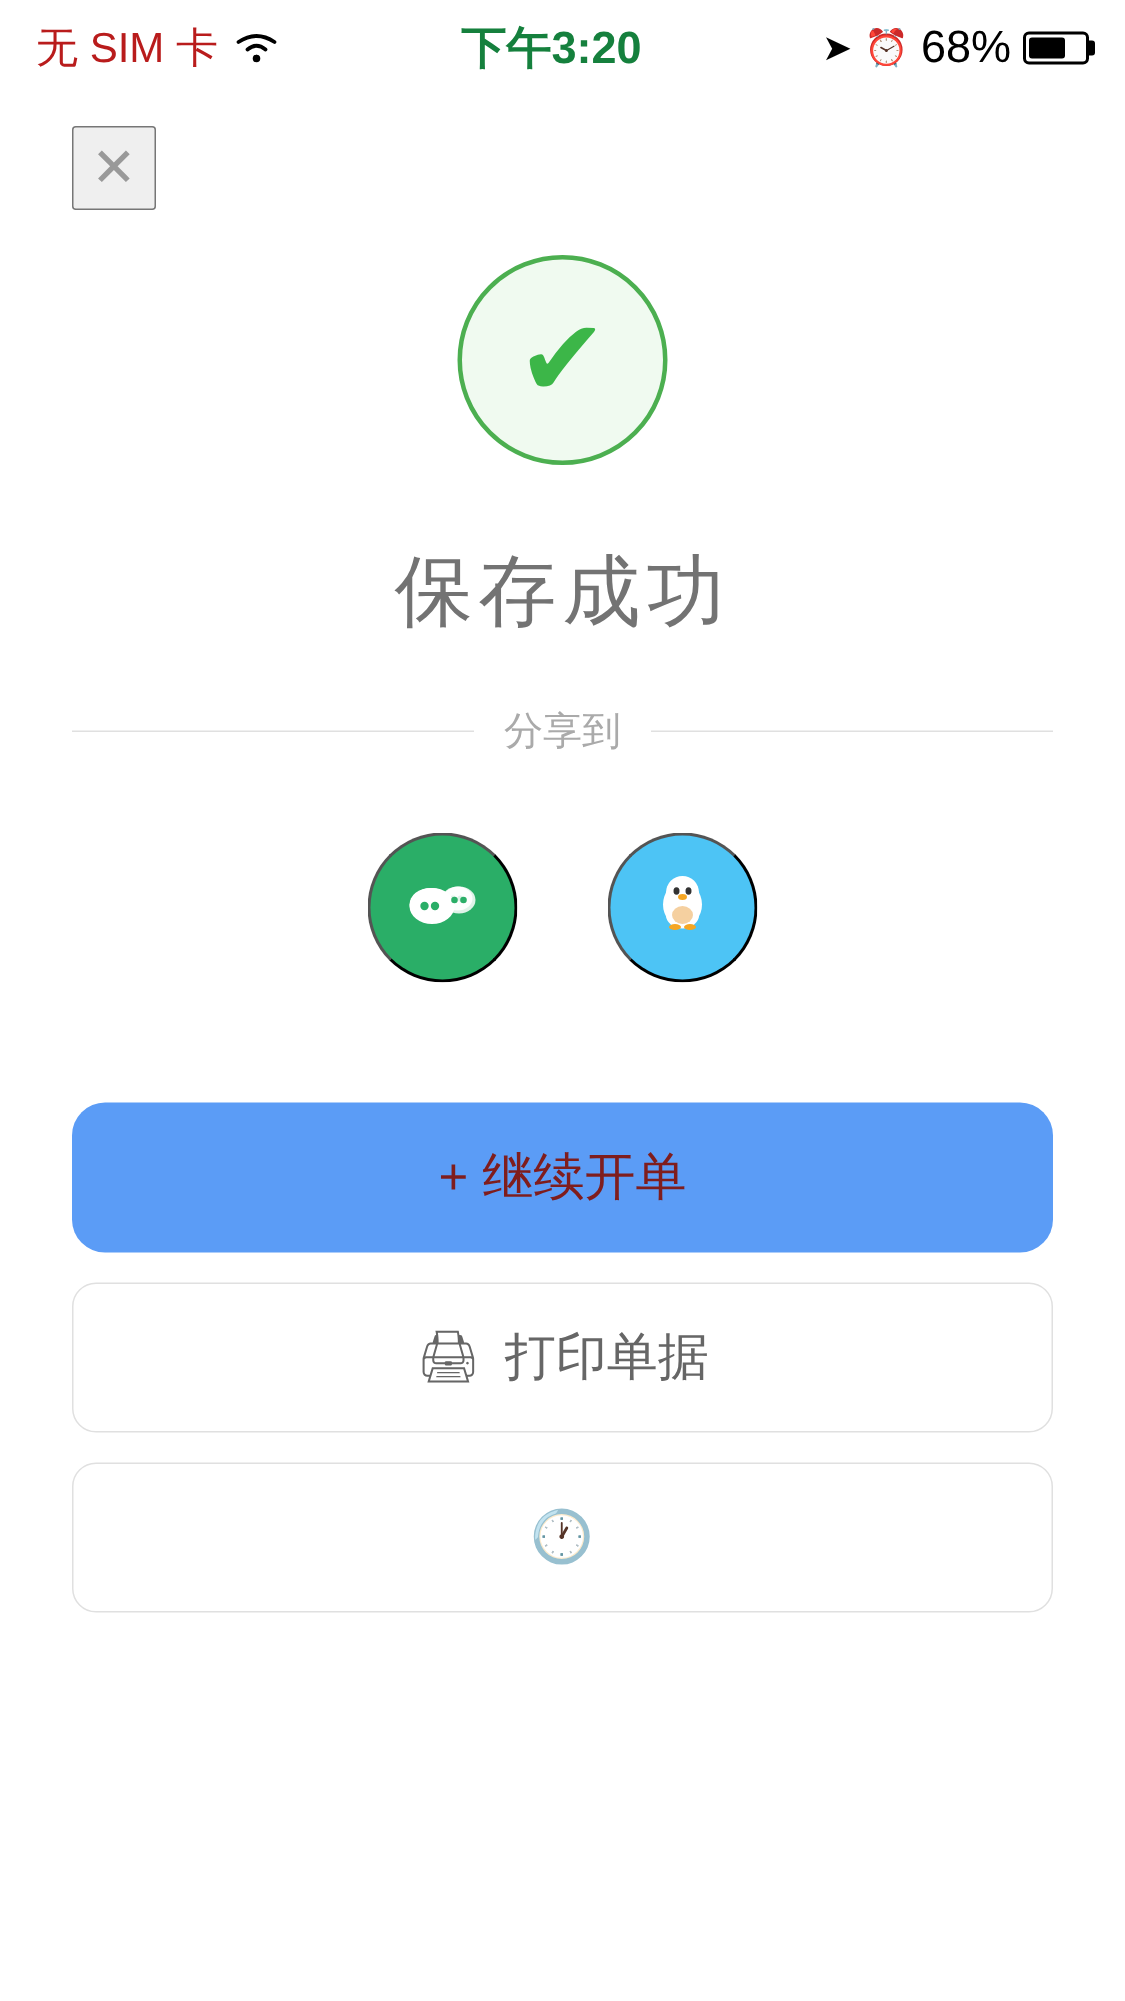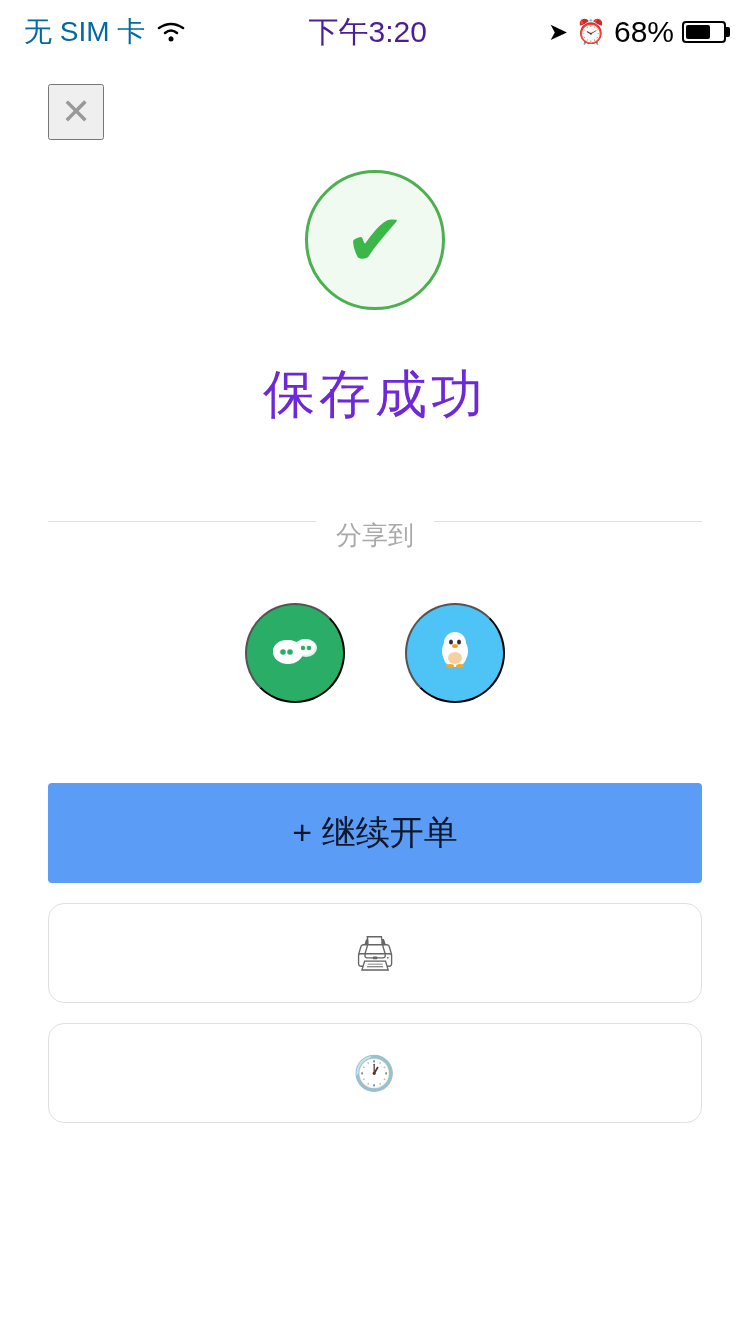--- a/index.html
+++ b/index.html
@@ -27,28 +27,28 @@
       justify-content: space-between;
       padding: 0 24px;
       background: #ffffff;
     }
 
     .status-bar-left {
       display: flex;
       align-items: center;
       gap: 10px;
       font-size: 28px;
-      color: #0369a1;
+      color: #b91c1c;
       font-weight: 500;
     }
 
     .status-bar-center {
       font-size: 30px;
-      font-weight: 400;
-      color: #4c1d95;
+      font-weight: 700;
+      color: #15803d;
     }
 
     .status-bar-right {
       display: flex;
       align-items: center;
       gap: 8px;
       font-size: 26px;
       color: #000;
     }
 
@@ -131,23 +131,23 @@
 
     .checkmark {
       font-size: 72px;
       color: #3cb648;
       line-height: 1;
     }
 
     
     .success-title {
       font-size: 52px;
-      color: #6d28d9;
+      color: #737373;
       font-weight: 400;
-      margin-bottom: 60px;
+      margin-bottom: 40px;
       letter-spacing: 4px;
     }
 
     
     .share-divider {
       width: 100%;
       display: flex;
       align-items: center;
       gap: 20px;
       margin-bottom: 50px;
@@ -156,21 +156,20 @@
     .divider-line {
       flex: 1;
       height: 1px;
       background: #e0e0e0;
     }
 
     .share-text {
       font-size: 26px;
       color: #aaa;
       white-space: nowrap;
-      margin-top: 28px;
     }
 
     
     .share-icons {
       display: flex;
       align-items: center;
       justify-content: center;
       gap: 60px;
       margin-bottom: 80px;
     }
@@ -197,29 +196,29 @@
     .action-buttons {
       width: 100%;
       display: flex;
       flex-direction: column;
       gap: 20px;
     }
 
     .btn-primary {
       width: 100%;
       height: 100px;
-      border-radius: 4px;
+      border-radius: 22px;
       background: #5b9cf6;
       border: none;
       display: flex;
       align-items: center;
       justify-content: center;
       gap: 16px;
       font-size: 34px;
-      color: #0f172a;
+      color: #7f1d1d;
       cursor: pointer;
     }
 
     .btn-secondary {
       width: 100%;
       height: 100px;
       border-radius: 16px;
       background: #fff;
       border: 1px solid #e0e0e0;
       display: flex;
@@ -338,20 +337,21 @@
   </div>
 
   <div class="action-buttons">
 
     <button class="btn-primary">
       <span>+ 继续开单</span>
     </button>
 
     <button class="btn-secondary">
       <span class="btn-icon">🖨</span>
+      <span>打印单据</span>
     </button>
 
     <button class="btn-secondary">
       <span class="btn-icon">🕐</span>
     </button>
 
   </div>
 </div>
 
 </body></html>

